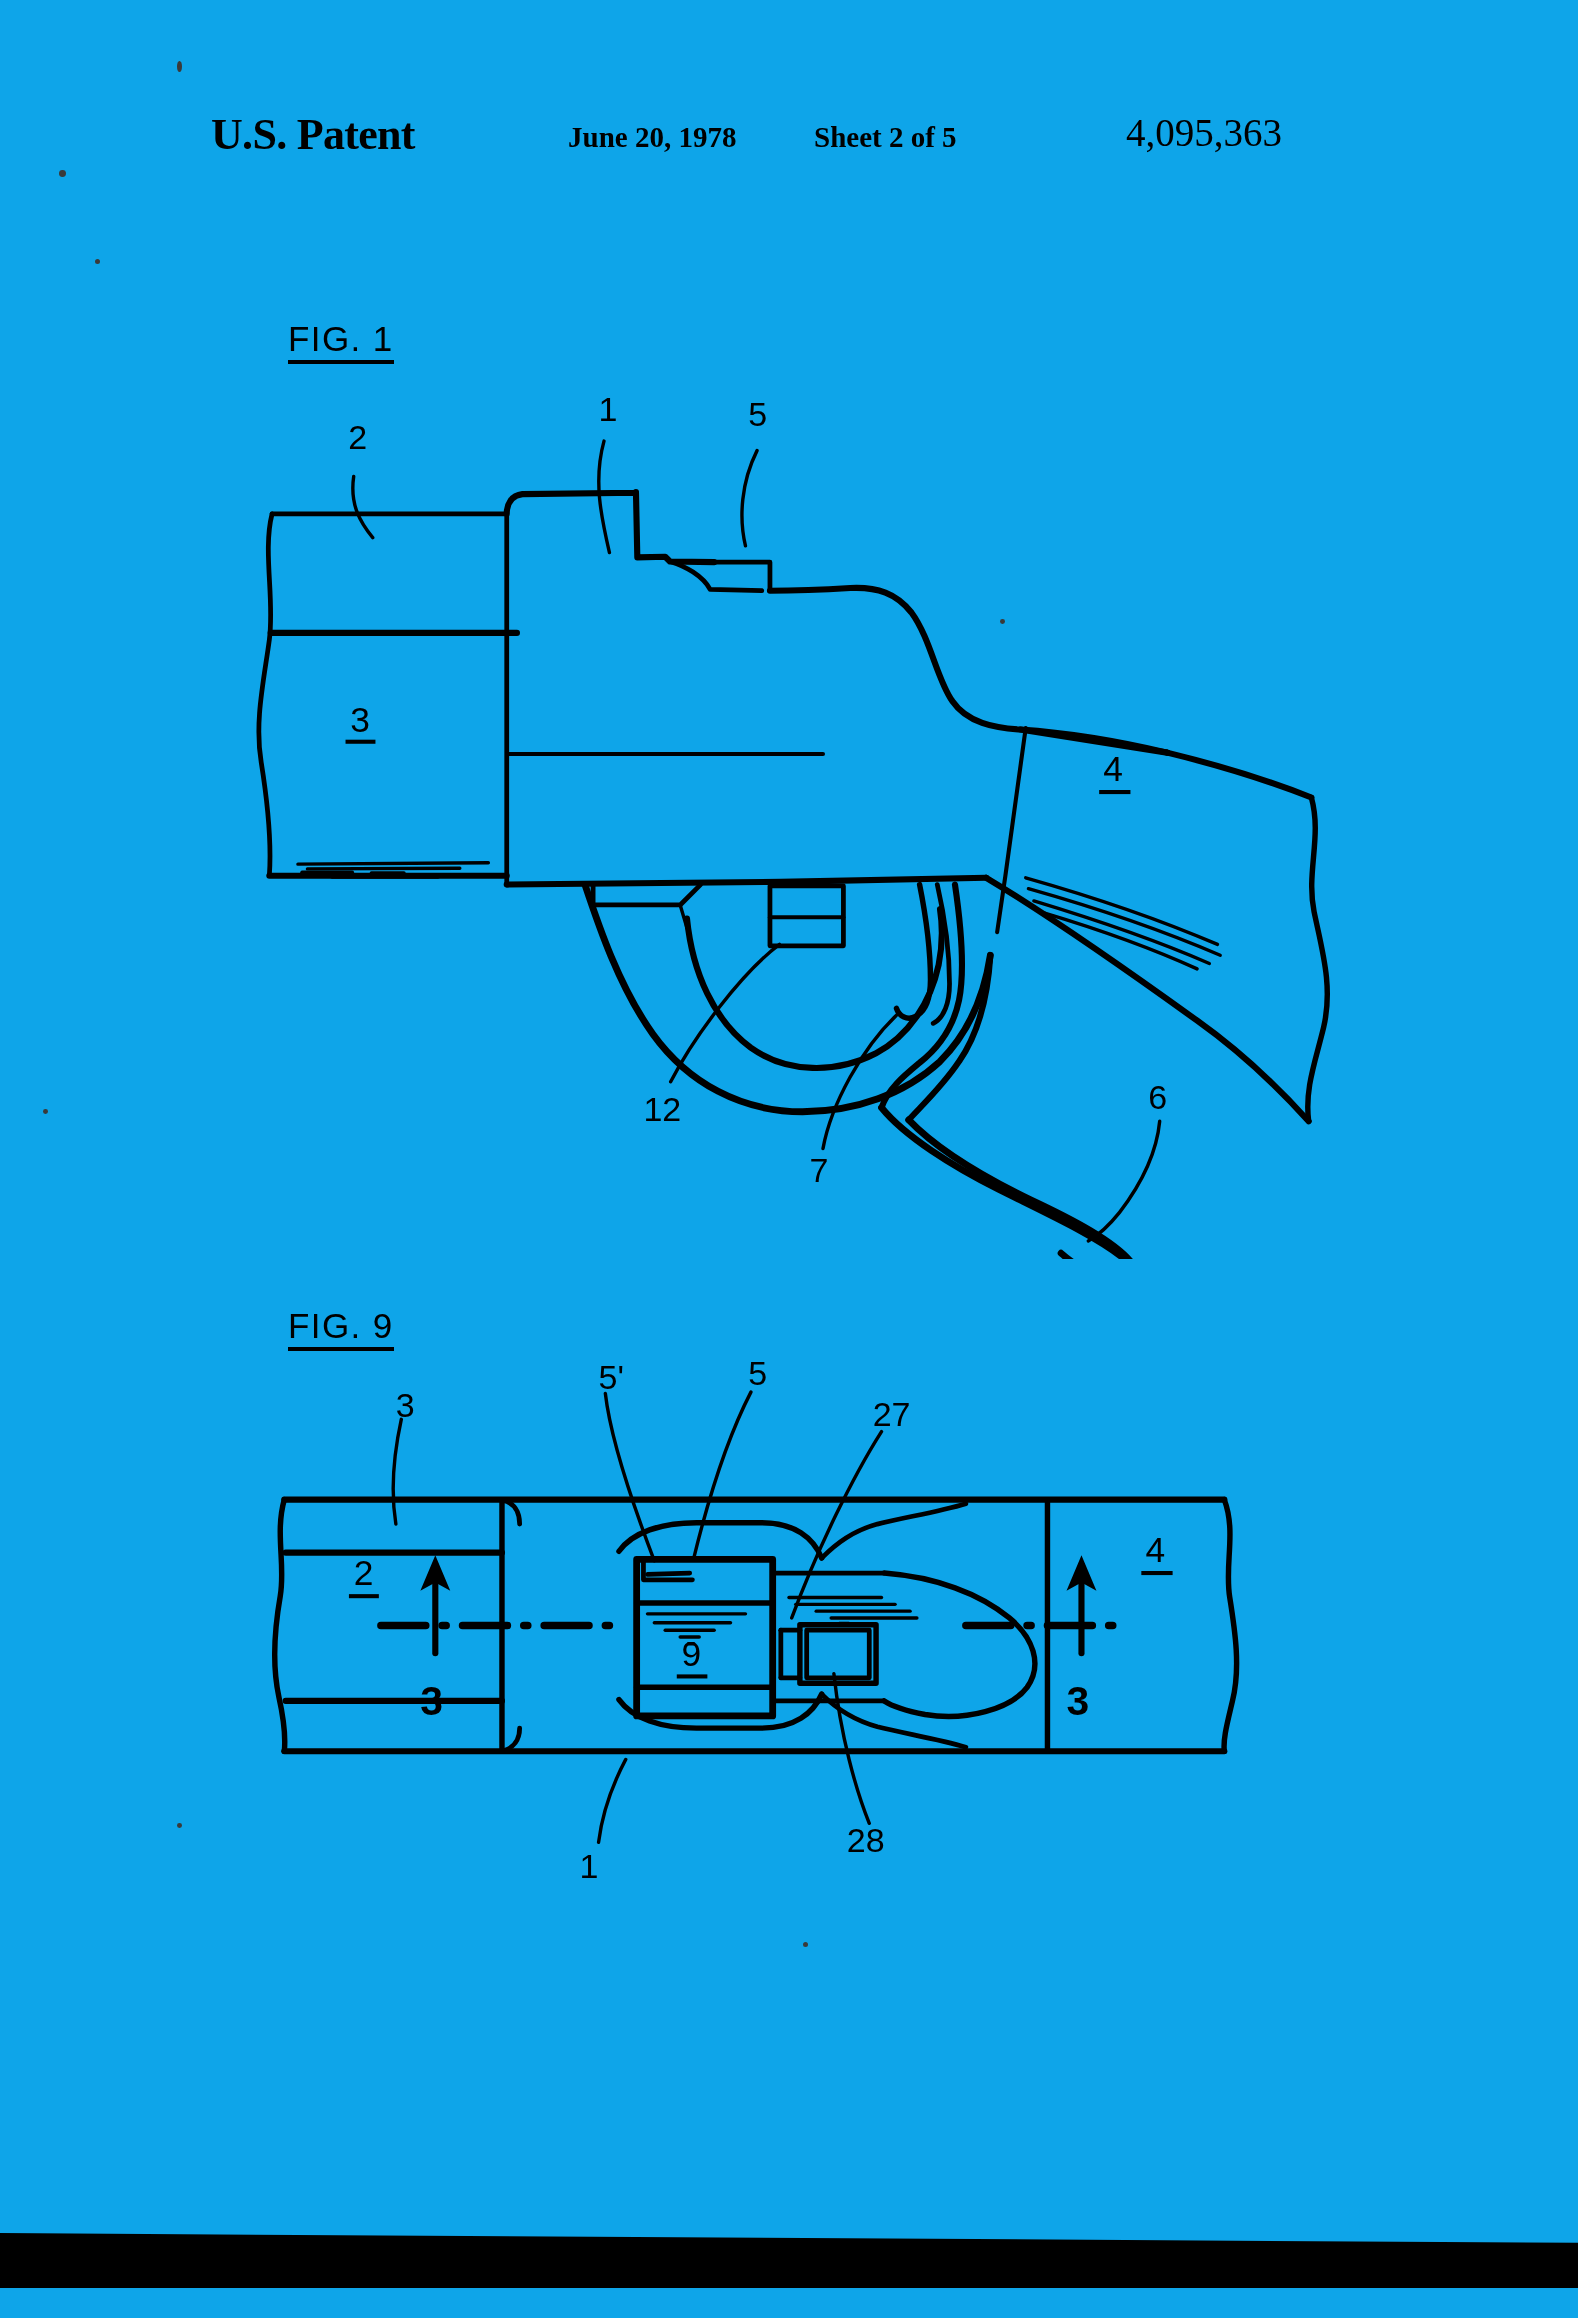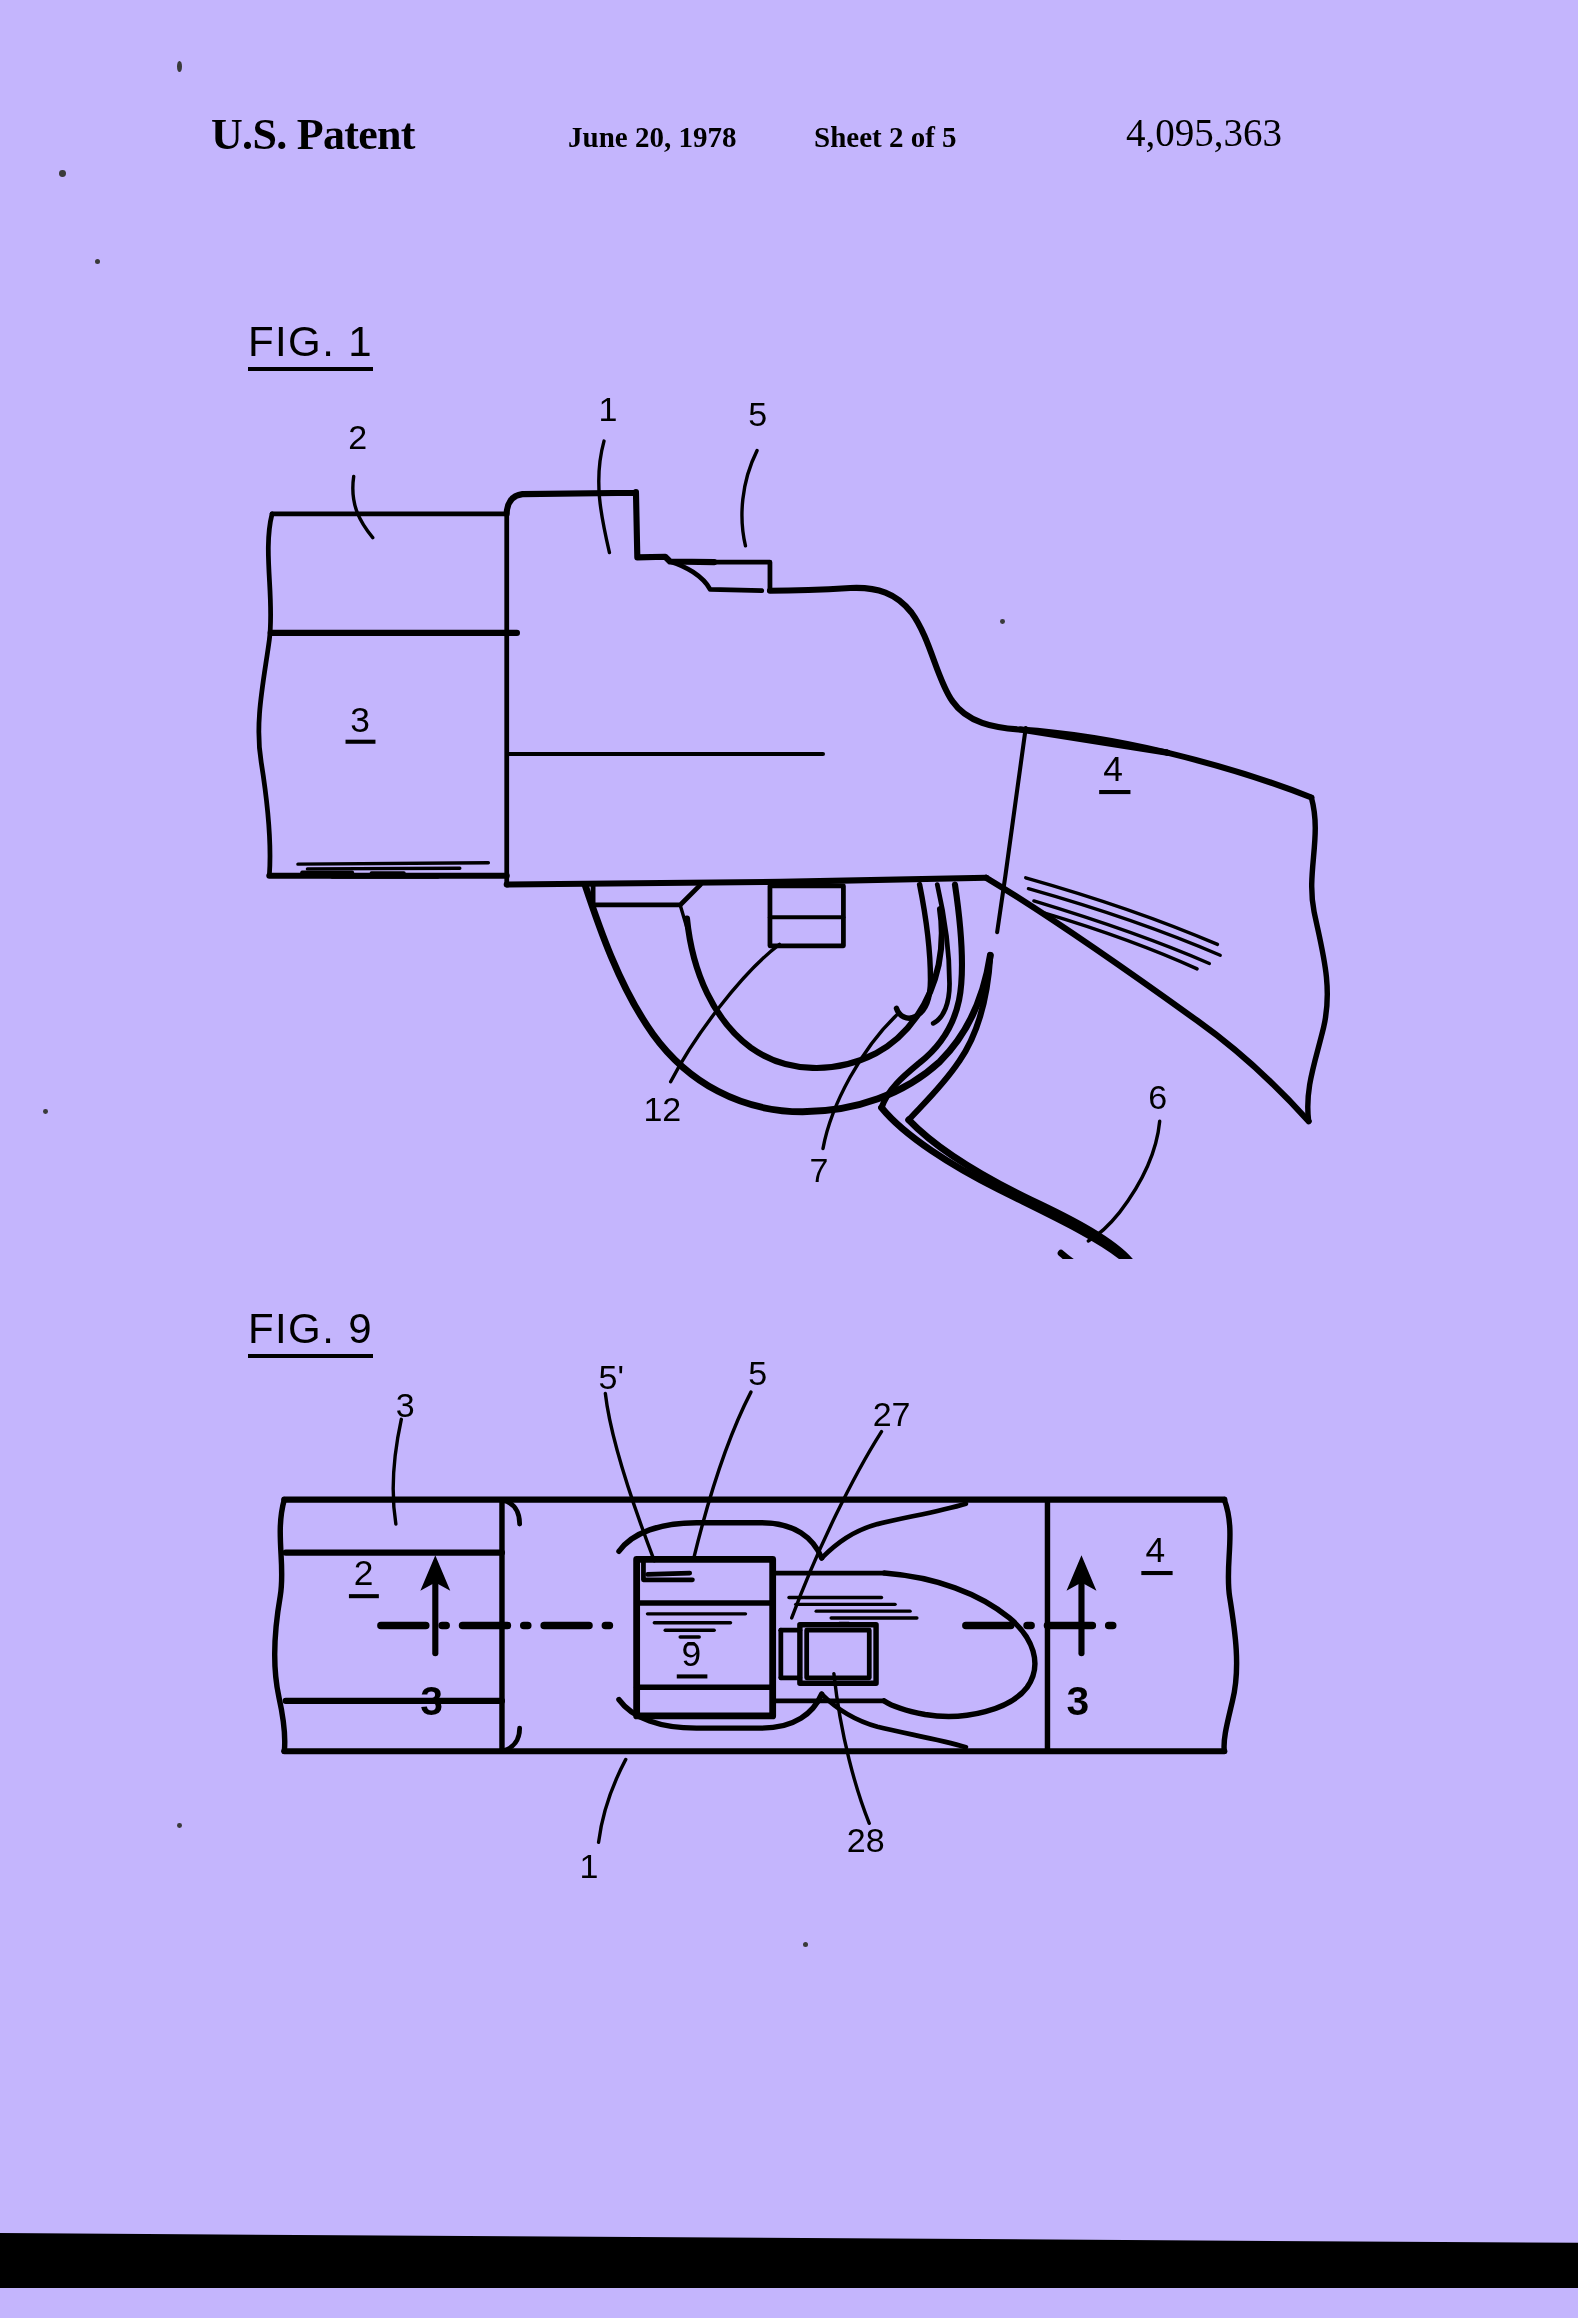--- a/index.html
+++ b/index.html
@@ -12,21 +12,21 @@
     height: 2319px;
     position: relative;
     font-family: "Liberation Serif", serif;
     overflow: hidden;
   }
   #page {
     position: absolute;
     left: 0; top: 0;
     width: 1578px;
     height: 2319px;
-    background: #c4b5fd;
+    background: #0ea5e9;
   }
 
   
   #header {
     position: absolute;
     left: 0;
     top: 109px;
     width: 1578px;
     height: 75px;
   }
@@ -60,26 +60,27 @@
     top: 1.4px;
     font-size: 39px;
     font-weight: normal;
     letter-spacing: 0px;
   }
 
   
   .fig-title {
     position: absolute;
     font-family: "Liberation Sans", sans-serif;
-    font-size: 42px;
+    font-size: 35px;
     letter-spacing: 1.4px;
     color: #000;
     padding-bottom: 4.1px;
     border-bottom: 4.8px solid #000;
     line-height: 1.0;
+    margin-left: 40px;
   }
   #fig1-title { left: 248px; top: 321px; }
   #fig2-title { left: 248px; top: 1308px; }
 
   
   .drawing {
     position: absolute;
     left: 0;
     top: 0;
   }

